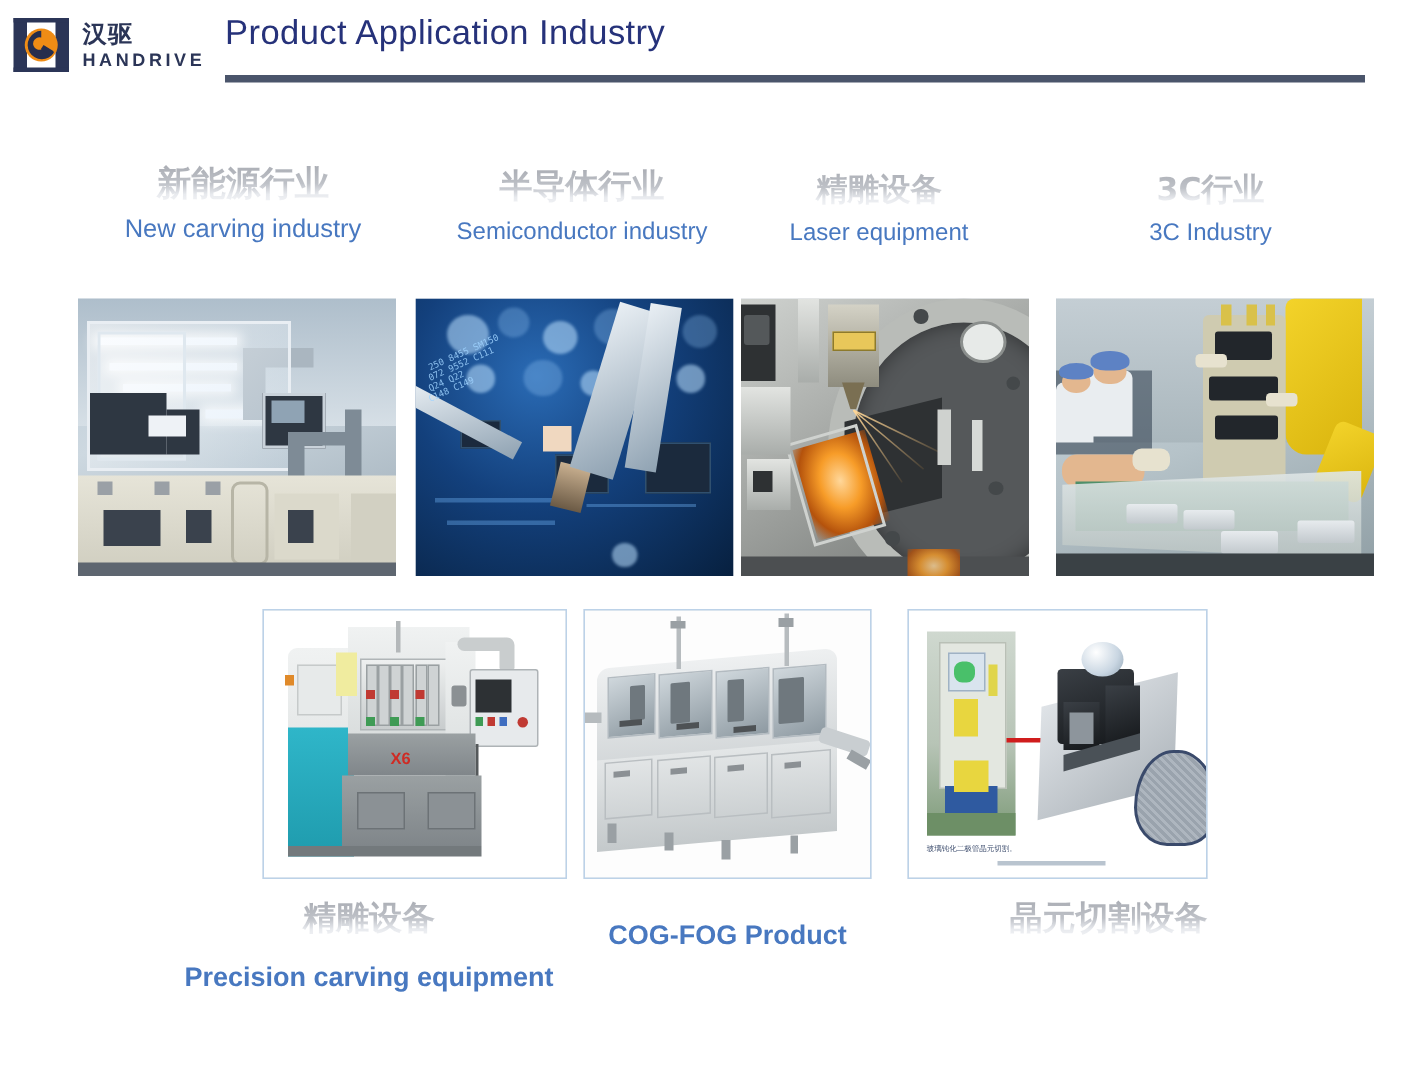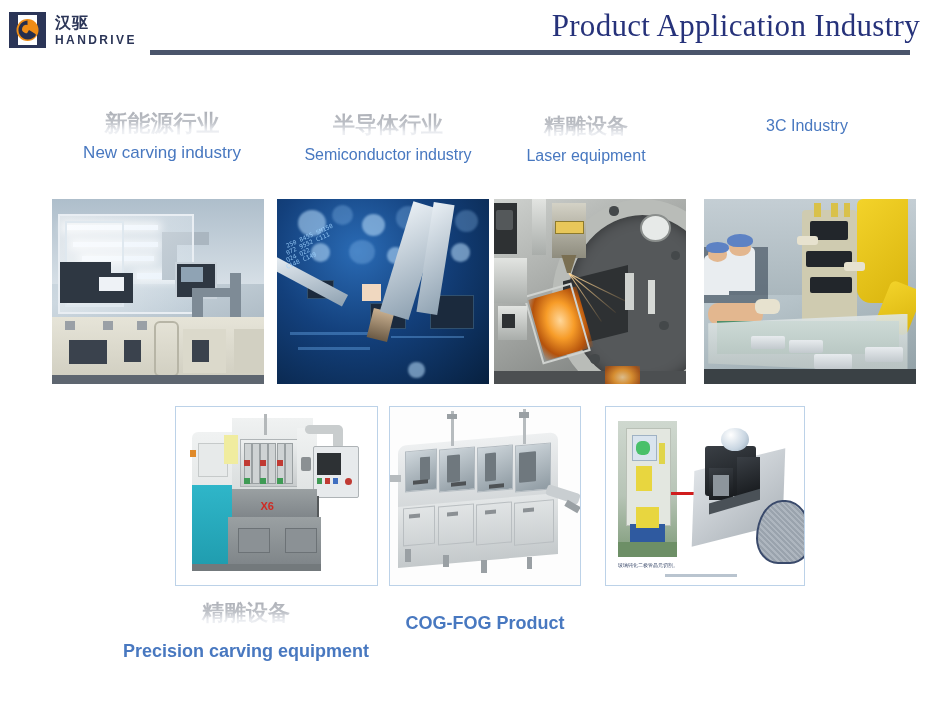--- a/index.html
+++ b/index.html
@@ -14,22 +14,22 @@
   .header{position:absolute;left:0;top:0;width:935px;height:62px;}
   .logo-wrap{position:absolute;left:8px;top:11px;display:flex;align-items:center;gap:7px;}
   .logo-mark{width:40px;height:38px;position:relative;flex:0 0 auto;}
   .logo-text{display:flex;flex-direction:column;justify-content:center;line-height:1;}
   .logo-cn{font-size:16px;font-weight:bold;color:#2b3557;letter-spacing:1px;
            font-family:"DejaVu Sans",sans-serif;}
   .logo-en{font-size:12px;font-weight:bold;color:#2b3557;letter-spacing:2.4px;margin-top:3px;}
 
   .page-title{
     position:absolute;left:150px;top:8px;width:770px;
-    text-align:right;font-size:31px;color:#26327a;
-    font-family:Liberation Serif, serif;
+    text-align:left;font-size:23px;color:#26327a;
+    font-family:Liberation Sans, sans-serif;
     letter-spacing:.3px;white-space:nowrap;
   }
   .title-rule{position:absolute;left:150px;top:50px;width:760px;height:5px;background:#4a556b;}
 
   
   .label-row-top{position:absolute;left:0;top:108px;width:935px;height:80px;}
   .cell{position:absolute;text-align:center;}
   .cn{
     font-size:23px;font-weight:bold;
     font-family:"DejaVu Sans",sans-serif;
@@ -181,20 +181,21 @@
     <div class="cn" style="font-size:22px;">半导体行业</div>
     <div class="en" style="font-size:16px;">Semiconductor industry</div>
   </div>
 
   <div class="cell" style="left:493px;top:3px;width:186px;">
     <div class="cn" style="font-size:21px;">精雕设备</div>
     <div class="en" style="font-size:16px;">Laser equipment</div>
   </div>
 
   <div class="cell" style="left:712px;top:3px;width:190px;">
+    <div class="cn" style="font-size:21px;">3C行业</div>
     <div class="en" style="font-size:16px;">3C Industry</div>
   </div>
 </div>
 
 <div class="photo" style="left:52px;top:199px;width:212px;height:185px;">
   <div class="scene s1">
     <div class="sh ceil"></div>
     <div class="sh lamp" style="left:6%;top:14%;width:44%;height:3%;"></div>
     <div class="sh lamp" style="left:10%;top:23%;width:40%;height:3%;"></div>
     <div class="sh lamp" style="left:14%;top:31%;width:34%;height:2.6%;"></div>
@@ -437,14 +438,15 @@
   <div class="cell" style="left:115px;top:0;width:262px;">
     <div class="cn cn-b">精雕设备</div>
     <div class="en en-b" style="margin-top:12px;">Precision carving equipment</div>
   </div>
 
   <div class="cell" style="left:386px;top:2px;width:198px;">
     <div class="en en-b" style="margin-top:12px;">COG-FOG Product</div>
   </div>
 
   <div class="cell" style="left:608px;top:0;width:262px;">
+    <div class="cn cn-b">晶元切割设备</div>
   </div>
 </div>
 
 </body></html>

